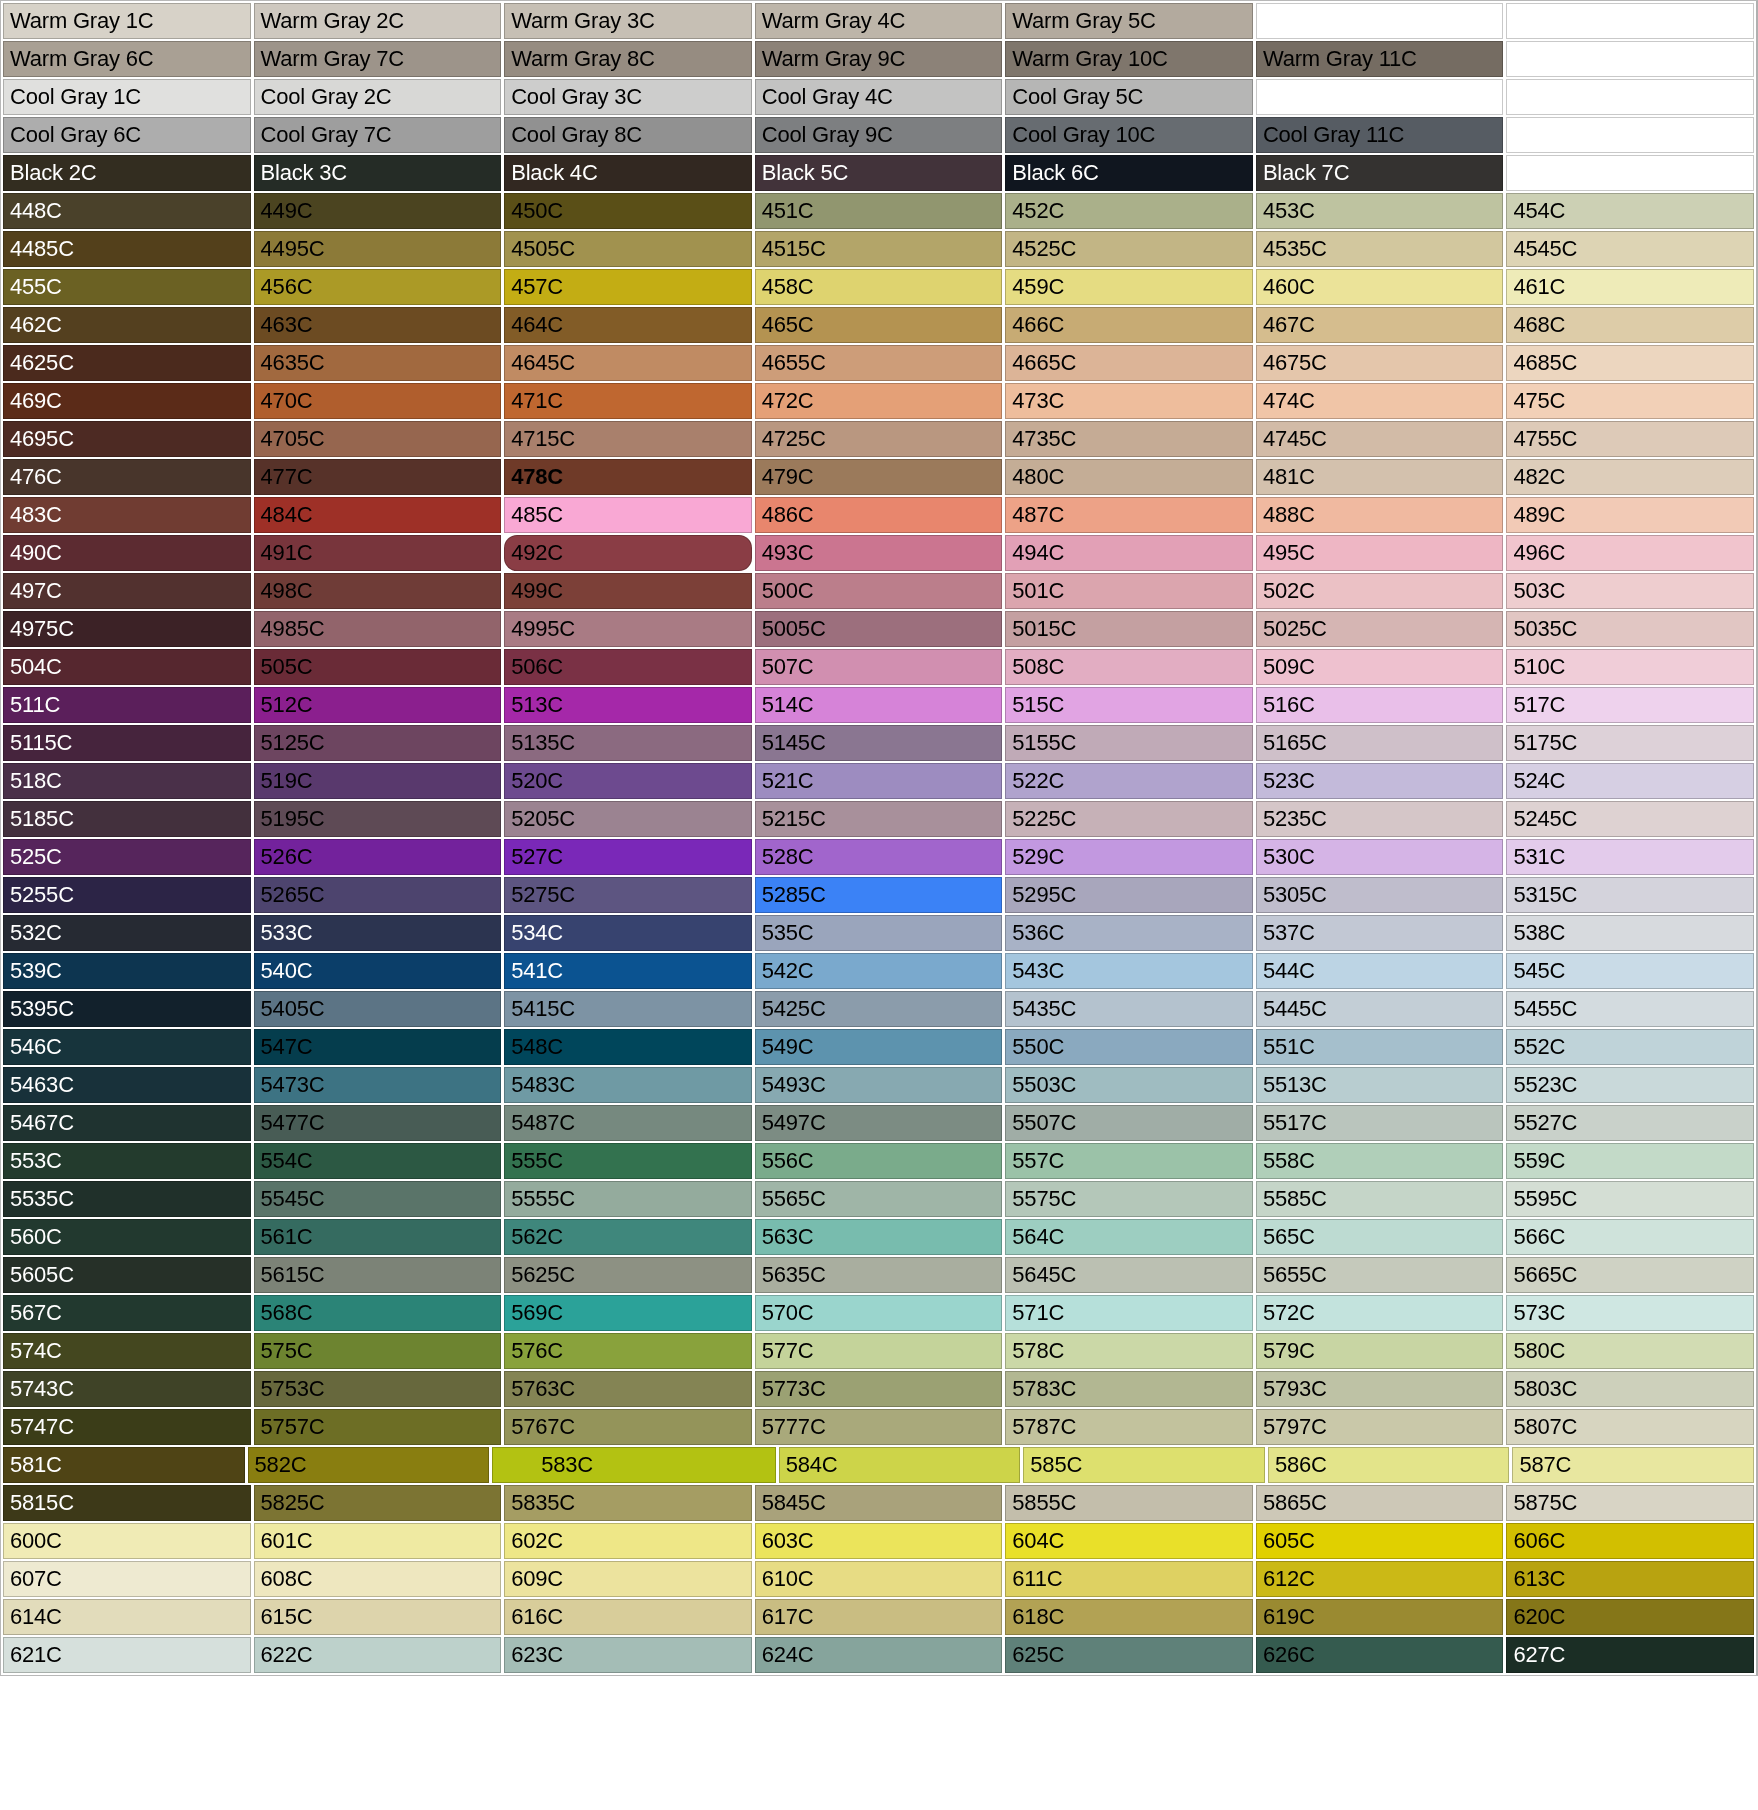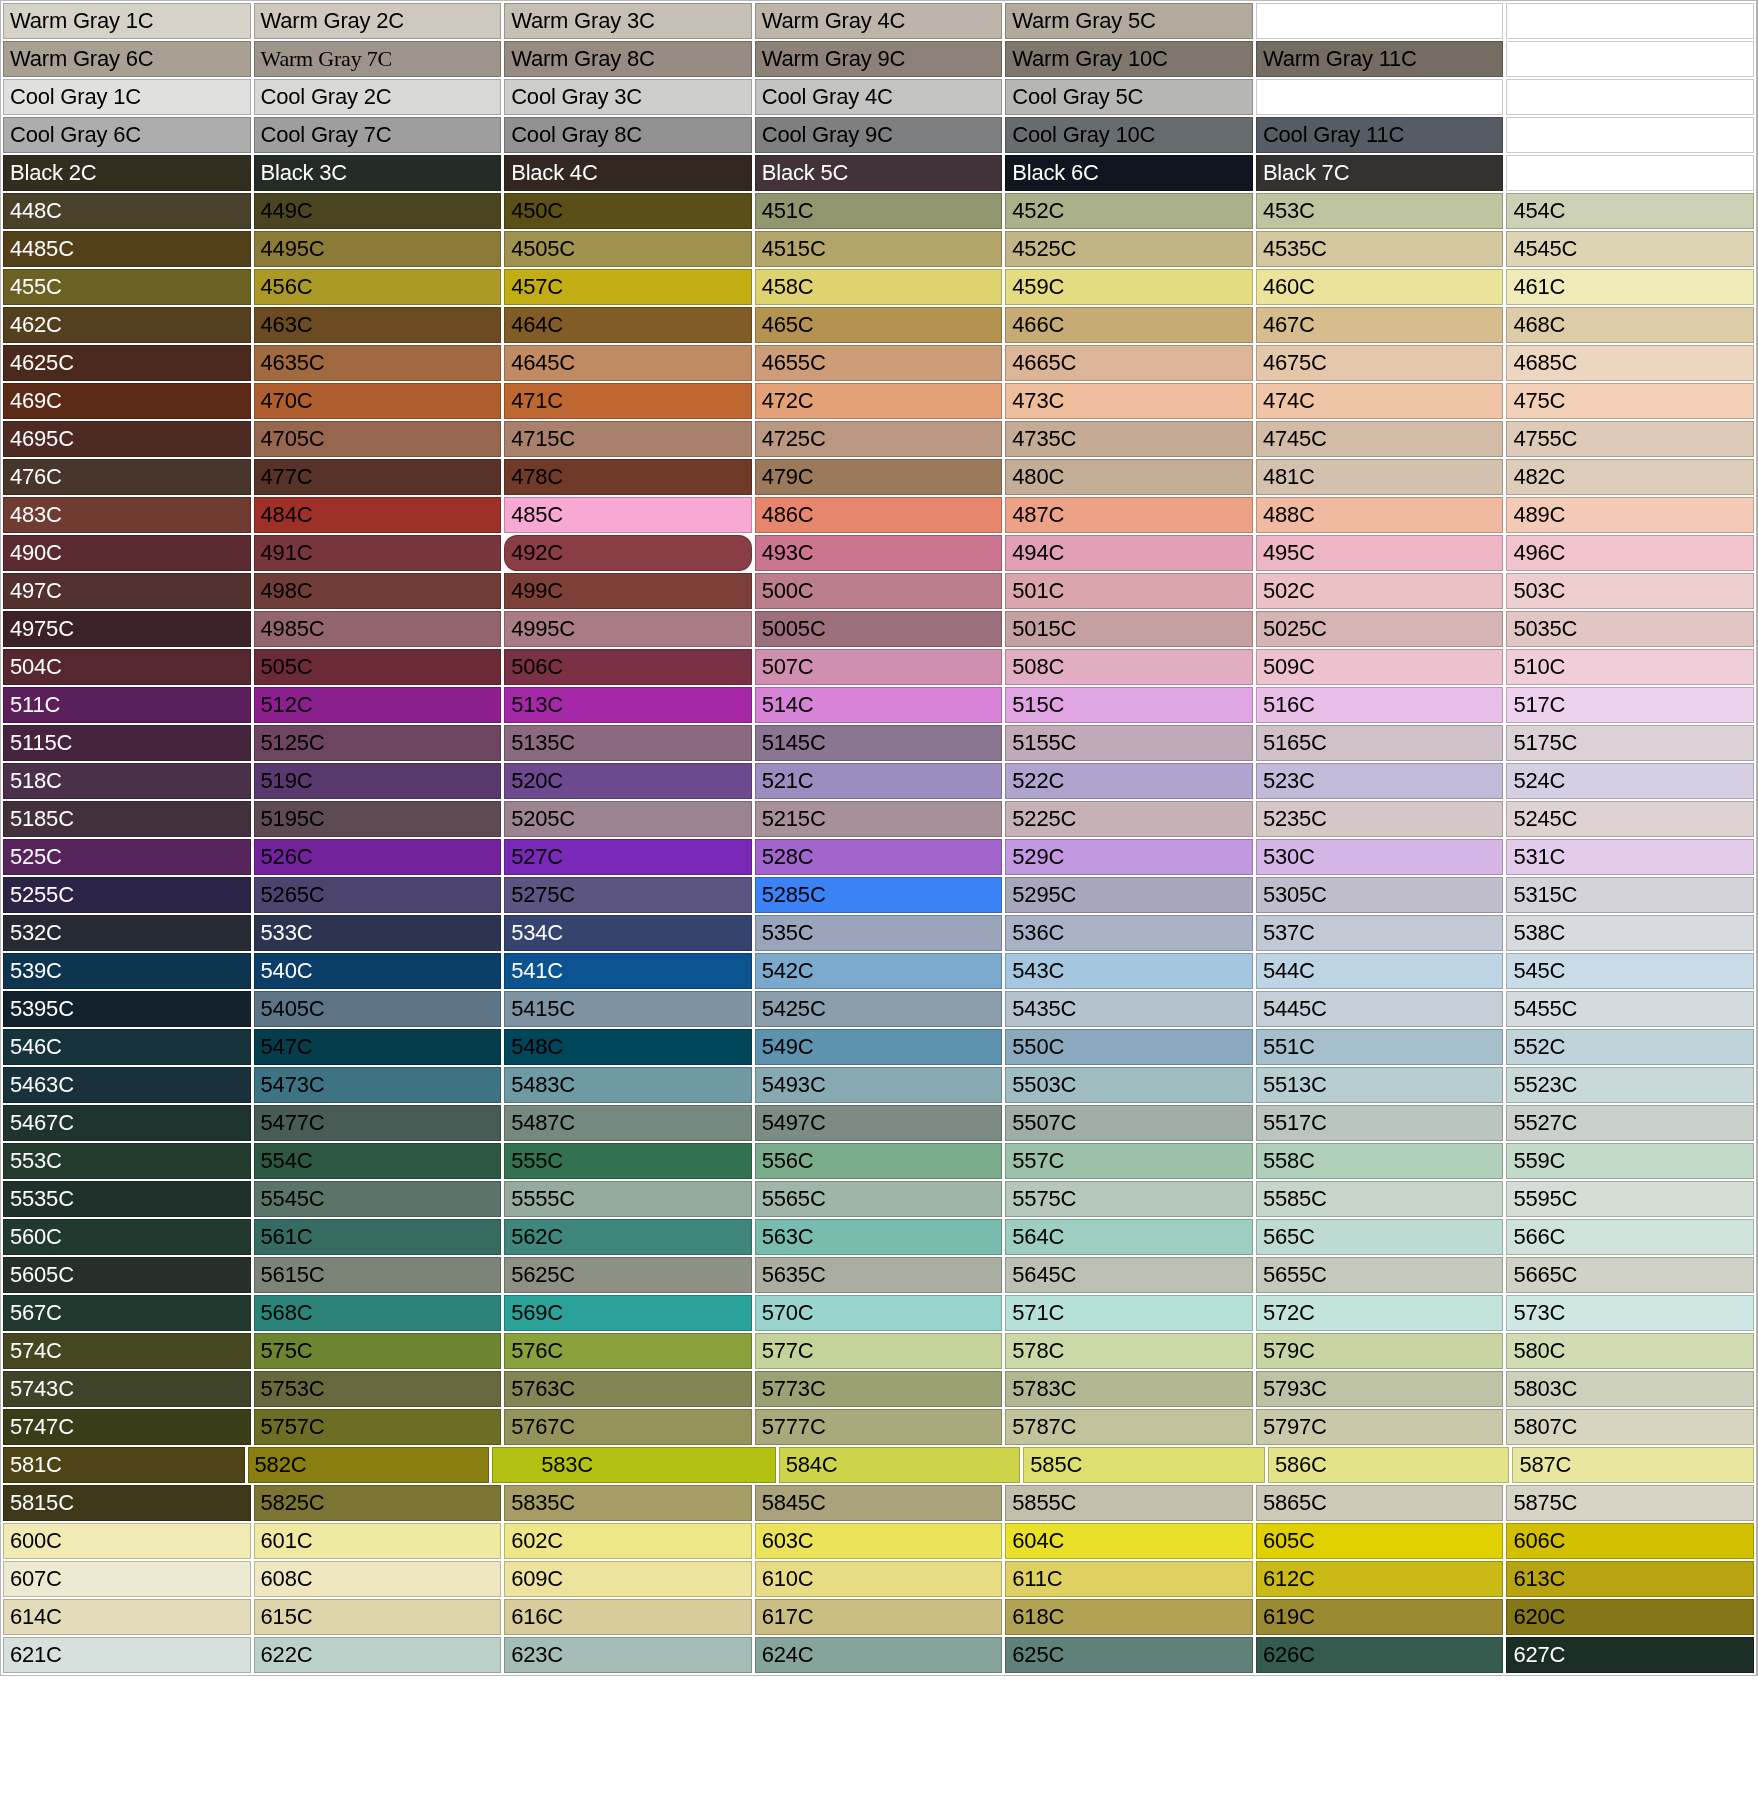--- a/index.html
+++ b/index.html
@@ -74,21 +74,21 @@
         <span class="lbl"></span>
       </div>
       <div class="swatch empty">
         <span class="lbl"></span>
       </div>
     </div>
     <div class="swatch-row">
       <div class="swatch" style="background: rgb(169, 160, 148); color: rgb(0, 0, 0);">
         <span class="lbl">Warm Gray 6C</span>
       </div>
-      <div class="swatch" style="background: rgb(157, 148, 138); color: rgb(0, 0, 0); font-family: Liberation Serif, serif;">
+      <div class="swatch" style="background: rgb(157, 148, 138); color: rgb(0, 0, 0);">
         <span class="lbl">Warm Gray 7C</span>
       </div>
       <div class="swatch" style="background: rgb(150, 140, 129); color: rgb(0, 0, 0);">
         <span class="lbl">Warm Gray 8C</span>
       </div>
       <div class="swatch" style="background: rgb(140, 130, 120); color: rgb(0, 0, 0);">
         <span class="lbl">Warm Gray 9C</span>
       </div>
       <div class="swatch" style="background: rgb(127, 118, 108); color: rgb(0, 0, 0);">
         <span class="lbl">Warm Gray 10C</span>
@@ -330,21 +330,21 @@
         <span class="lbl">4755C</span>
       </div>
     </div>
     <div class="swatch-row">
       <div class="swatch" style="background: rgb(72, 53, 43); color: rgb(255, 255, 255);">
         <span class="lbl">476C</span>
       </div>
       <div class="swatch" style="background: rgb(87, 50, 41); color: rgb(0, 0, 0);">
         <span class="lbl">477C</span>
       </div>
-      <div class="swatch" style="background: rgb(111, 58, 40); color: rgb(0, 0, 0);">
+      <div class="swatch" style="background: rgb(111, 58, 40); color: rgb(0, 0, 0); font-weight: bold;">
         <span class="lbl">478C</span>
       </div>
       <div class="swatch" style="background: rgb(155, 122, 91); color: rgb(0, 0, 0);">
         <span class="lbl">479C</span>
       </div>
       <div class="swatch" style="background: rgb(196, 173, 150); color: rgb(0, 0, 0);">
         <span class="lbl">480C</span>
       </div>
       <div class="swatch" style="background: rgb(211, 193, 173); color: rgb(0, 0, 0);">
         <span class="lbl">481C</span>

